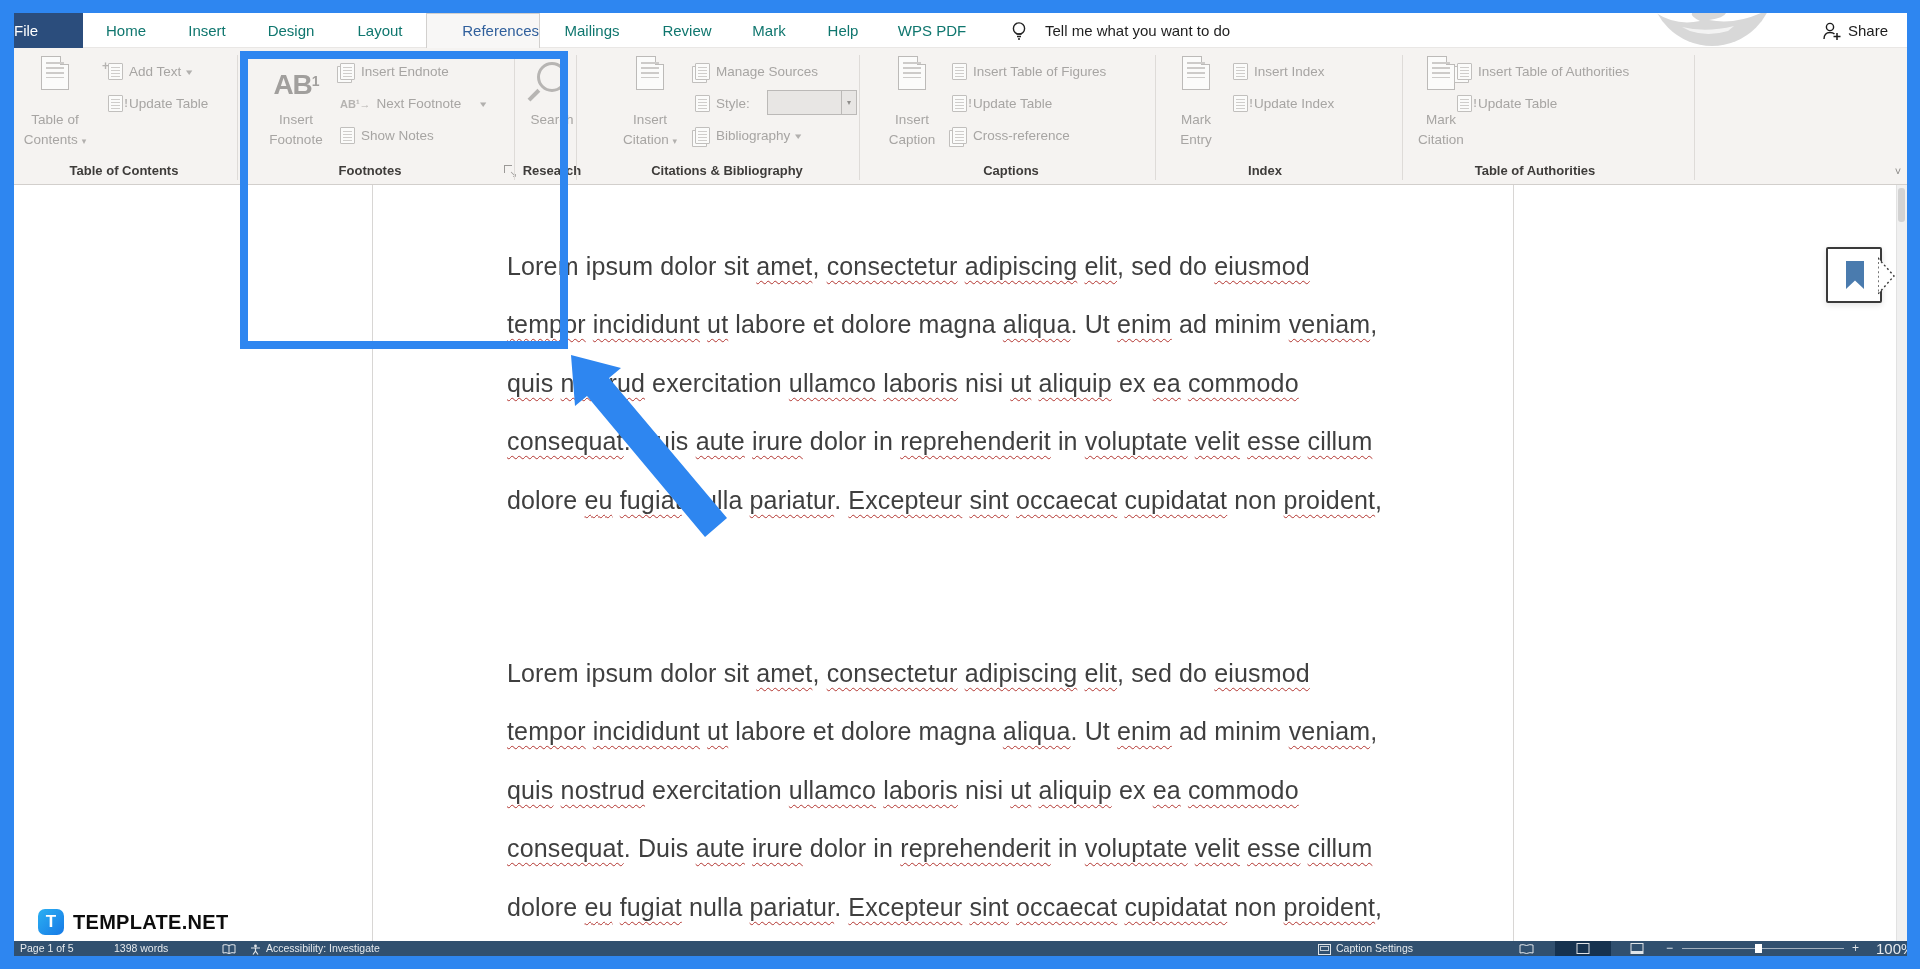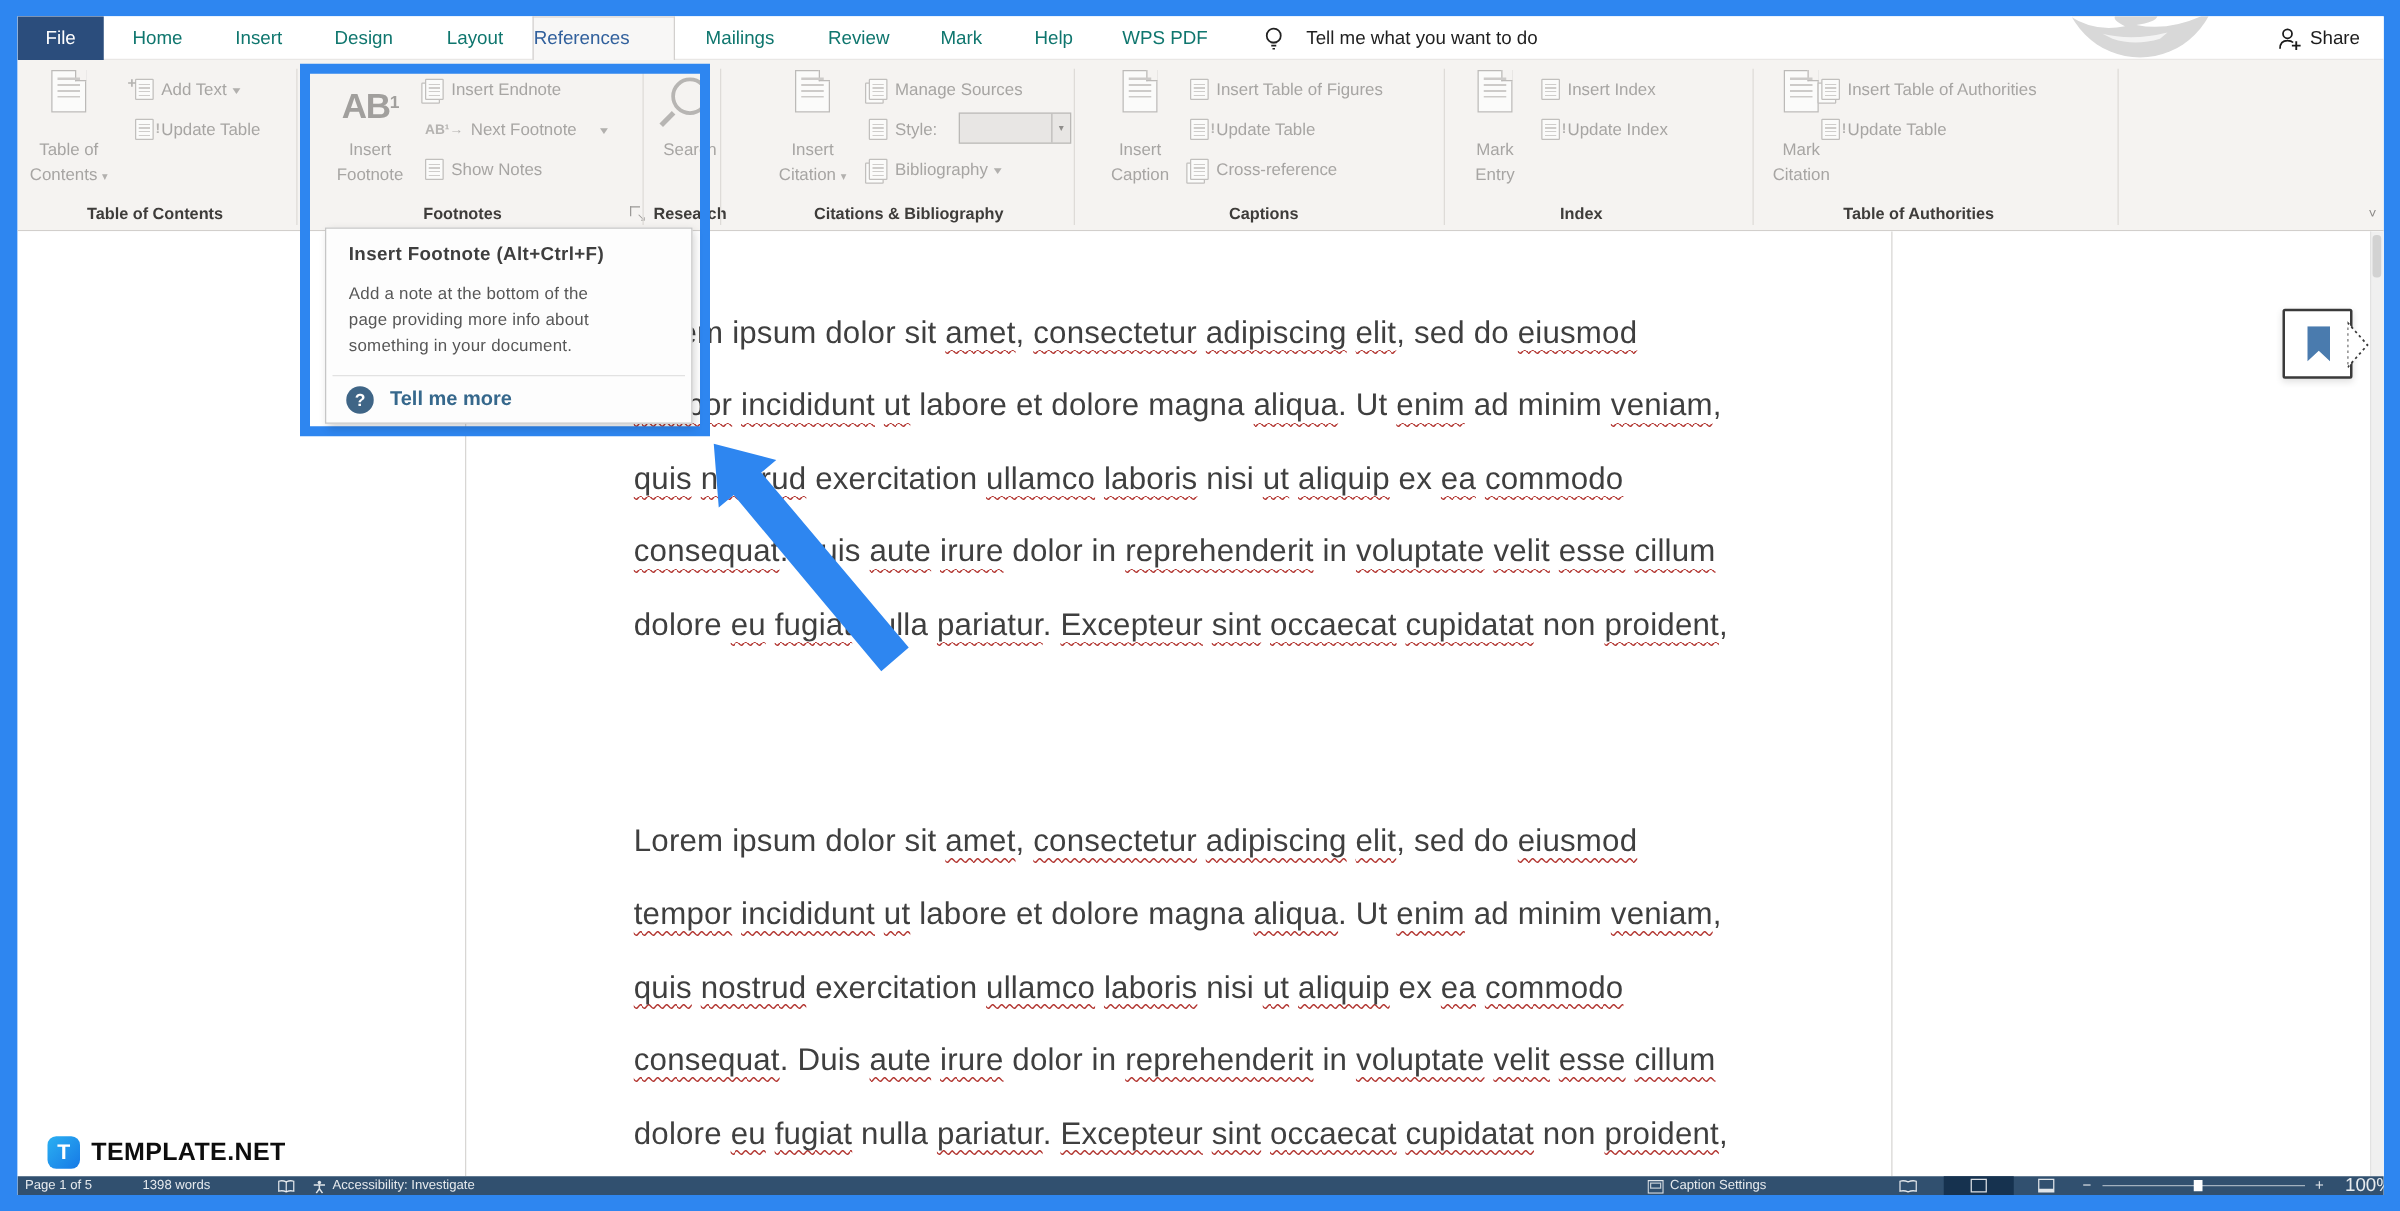--- a/index.html
+++ b/index.html
@@ -3,22 +3,22 @@
 <meta charset="utf-8">
 <style>
 *{margin:0;padding:0;box-sizing:border-box}
 html,body{width:1920px;height:969px;overflow:hidden}
 body{background:#2E86F0;position:relative;font-family:"Liberation Sans",sans-serif;-webkit-font-smoothing:antialiased}
 .abs{position:absolute}
 .screen{position:absolute;left:14px;top:13px;width:1893px;height:943px;background:#fff;overflow:hidden}
 
 .tabrow{position:absolute;left:0;top:0;width:100%;height:35px;background:#fff;border-bottom:1px solid #e9e7e5}
 .tab{position:absolute;top:0;height:35px;line-height:35px;font-size:15px;color:#0f766e;transform:translateX(-50%);white-space:nowrap}
-.tab-file{left:0;width:69px;background:#2b4d7c;color:#fff;text-align:center;transform:none}
-.tab-active{left:412px;width:114px;background:#f8f7f6;border:1px solid #d2d0ce;border-bottom:none;color:#31609c;text-align:left;transform:none;line-height:33px}
+.tab-file{left:0;width:69px;background:#2b4d7c;color:#fff;transform:none}
+.tab-active{left:412px;width:114px;background:#f8f7f6;border:1px solid #d2d0ce;border-bottom:none;color:#31609c;text-align:right;transform:none;line-height:33px}
 .bulb{left:996px;top:8px;width:18px;height:20px}
 .tellme{left:1031px;top:0;height:35px;line-height:35px;font-size:15px;color:#1f1f1f}
 .wmark{left:1616px;top:0;width:146px;height:34px;overflow:visible}
 .share{left:1806px;top:6px;width:85px;height:24px}
 .share-label{position:absolute;left:28px;top:0;height:24px;line-height:24px;font-size:15px;color:#1c1c1c}
 
 .ribbon{position:absolute;left:0;top:35px;width:100%;height:137px;background:#f5f3f1;border-bottom:1px solid #d2cfcc}
 .gsep{position:absolute;top:7px;height:125px;width:1px;background:#dedbd8}
 .glabel{position:absolute;top:115px;height:16px;line-height:16px;font-size:13px;font-weight:bold;color:#3e3c3a;transform:translateX(-50%);white-space:nowrap}
 .bigw{position:absolute;top:8px;transform:translateX(-50%);text-align:center}
@@ -309,27 +309,20 @@
         <div class="vic" style="border-bottom-width:3px"></div>
       </div>
     <div class="zsign" style="left:1652px">−</div>
     <div class="zoomtrack" style="left:1668px;width:162px"></div>
     <div class="zoomknob" style="left:1741px"></div>
     <div class="zsign" style="left:1838px">+</div>
     <div class="sitem" style="left:1862px;font-size:15px">100%</div>
   </div>
 
   <div class="hl-rect"></div>
-  <div class="tooltip">
-    <div class="tt-title">Insert Footnote (Alt+Ctrl+F)</div>
-    <div class="tt-body"><span>Add a note at the bottom of the</span><br><span>page providing more info about</span><br><span>something in your document.</span></div>
-    <div class="tt-hr"></div>
-    <div class="tt-q">?</div>
-    <div class="tt-link">Tell me more</div>
-  </div>
   <div class="bm-float">
     <svg style="position:absolute;left:17px;top:12px" width="20" height="30" viewBox="0 0 20 30">
       <path d="M1 0 L19 0 L19 28 L10 19.5 L1 28 Z" fill="#4a7bae"></path>
     </svg>
     <svg style="position:absolute;left:50px;top:8px" width="20" height="38" viewBox="0 0 20 38">
       <polygon points="0,1 16,19 0,37" fill="#fff" stroke="#3a3a3a" stroke-width="1.4" stroke-dasharray="2,2.6"></polygon>
     </svg>
   </div>
 </div>
 

